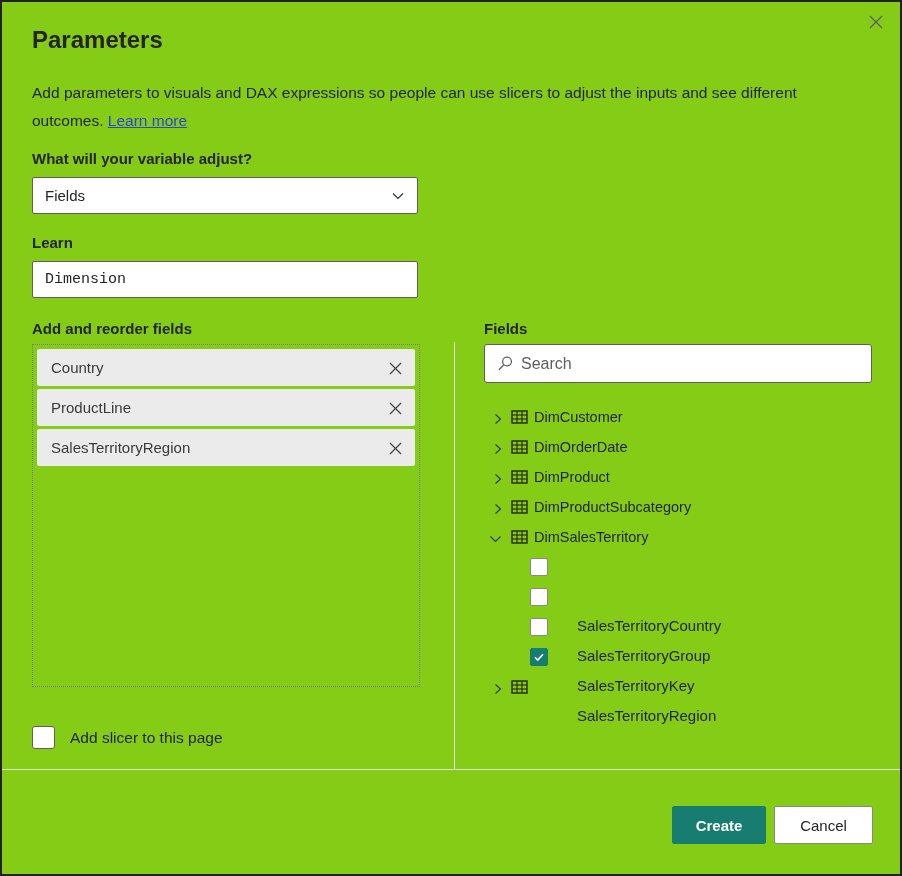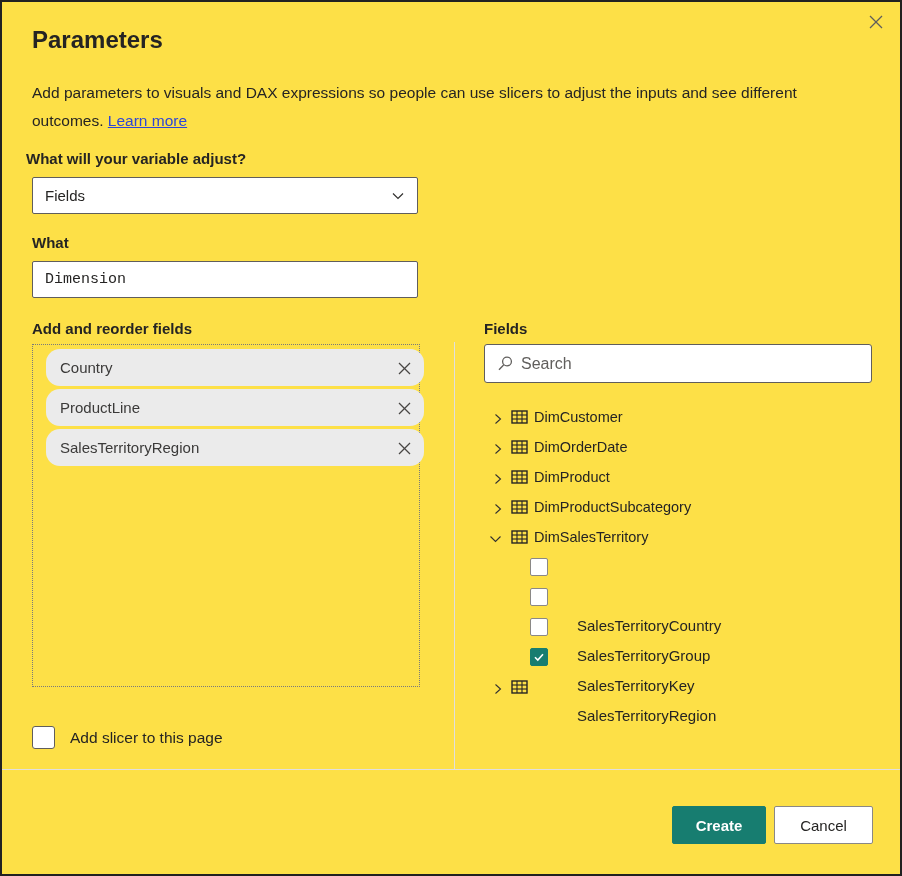--- a/index.html
+++ b/index.html
@@ -1,21 +1,21 @@
 <!DOCTYPE html>
 <html><head>
 <meta charset="utf-8">
 <style>
   * { margin:0; padding:0; box-sizing:border-box; }
   html,body { background:#fff; }
   body { font-family:"Liberation Sans", sans-serif; color:#252423; }
 
   .dialog {
     position:relative; width:902px; height:876px;
-    background:#fde047; border:2px solid #212121; overflow:hidden;
+    background:#84cc16; border:2px solid #212121; overflow:hidden;
   }
 
   
   .close-btn { position:absolute; top:8px; right:12px; width:24px; height:24px;
     display:flex; align-items:center; justify-content:center; cursor:pointer; }
   .dlg-title { position:absolute; left:30px; top:24px; font-size:24px; font-weight:600; color:#252423; }
   .dlg-desc { position:absolute; left:30px; top:77px; width:800px; font-size:15.5px; line-height:28px; color:#252423; }
   .dlg-desc a { color:#2D46D7; text-decoration:underline; cursor:pointer; }
 
   
@@ -27,22 +27,22 @@
   .select-box .sel-text { position:absolute; left:12px; top:0; line-height:35px; font-size:15px; color:#252423; }
   .select-box .sel-chev { position:absolute; right:12px; top:11px; }
 
   .text-input { position:absolute; left:30px; top:259px; width:386px; height:37px;
     border:1px solid #605e5c; border-radius:2px; padding:0 12px; font-size:15px;
     color:#252423; font-family:Liberation Mono, monospace; outline:none; }
 
   
   .reorder-box { position:absolute; left:30px; top:342px; width:388px; height:343px;
     border:1px dotted #7a7a7a; padding:4px; }
-  .chip { position:relative; width:100%; height:37px; background:#ebebeb; border-radius:14px;
-    margin-bottom:3px; cursor:grab;margin-left:9px; }
+  .chip { position:relative; width:100%; height:37px; background:#ebebeb; border-radius:2px;
+    margin-bottom:3px; cursor:grab; }
   .chip .chip-label { position:absolute; left:14px; top:0; line-height:37px; font-size:15px; color:#3b3a39; }
   .chip .chip-close { position:absolute; right:8px; top:7px; width:24px; height:24px;
     display:flex; align-items:center; justify-content:center; cursor:pointer; }
 
   
   .slicer-row { position:absolute; left:30px; top:724px; display:flex; align-items:center; }
   .cbx-lg { width:23px; height:23px; border:1px solid #605e5c; border-radius:3px; background:#fff; cursor:pointer; }
   .slicer-row .lbl { margin-left:15px; font-size:15.5px; color:#252423; }
 
   
@@ -87,31 +87,31 @@
       <line x1="2" y1="2" x2="14" y2="14" stroke="#605e5c" stroke-width="1.2"></line>
       <line x1="14" y1="2" x2="2" y2="14" stroke="#605e5c" stroke-width="1.2"></line>
     </svg>
   </div>
 
   <div class="dlg-title">Parameters</div>
   <div class="dlg-desc"><span>Add parameters to visuals and DAX expressions so people can use slicers to adjust the inputs and see different outcomes.</span>
     <a>Learn more</a>
   </div>
 
-  <div class="field-label" style="left:24px; top:148px;">What will your variable adjust?</div>
+  <div class="field-label" style="left:30px; top:148px;">What will your variable adjust?</div>
   <div class="select-box">
     <span class="sel-text">Fields</span>
     <span class="sel-chev">
       <svg width="14" height="14" viewBox="0 0 14 14">
         <polyline points="2,4.5 7,9.5 12,4.5" fill="none" stroke="#323130" stroke-width="1.2"></polyline>
       </svg>
     </span>
   </div>
 
-  <div class="field-label" style="left:30px; top:232px;">What</div>
+  <div class="field-label" style="left:30px; top:232px;">Learn</div>
   <input class="text-input" type="text" value="Dimension" style="">
 
   <div class="field-label" style="left:30px; top:318px;">Add and reorder fields</div>
   <div class="reorder-box">
     <div class="chip">
       <span class="chip-label">Country</span>
       <span class="chip-close">
         <svg width="15" height="15" viewBox="0 0 15 15">
           <line x1="2" y1="2" x2="13" y2="13" stroke="#484644" stroke-width="1.3"></line>
           <line x1="13" y1="2" x2="2" y2="13" stroke="#484644" stroke-width="1.3"></line>

